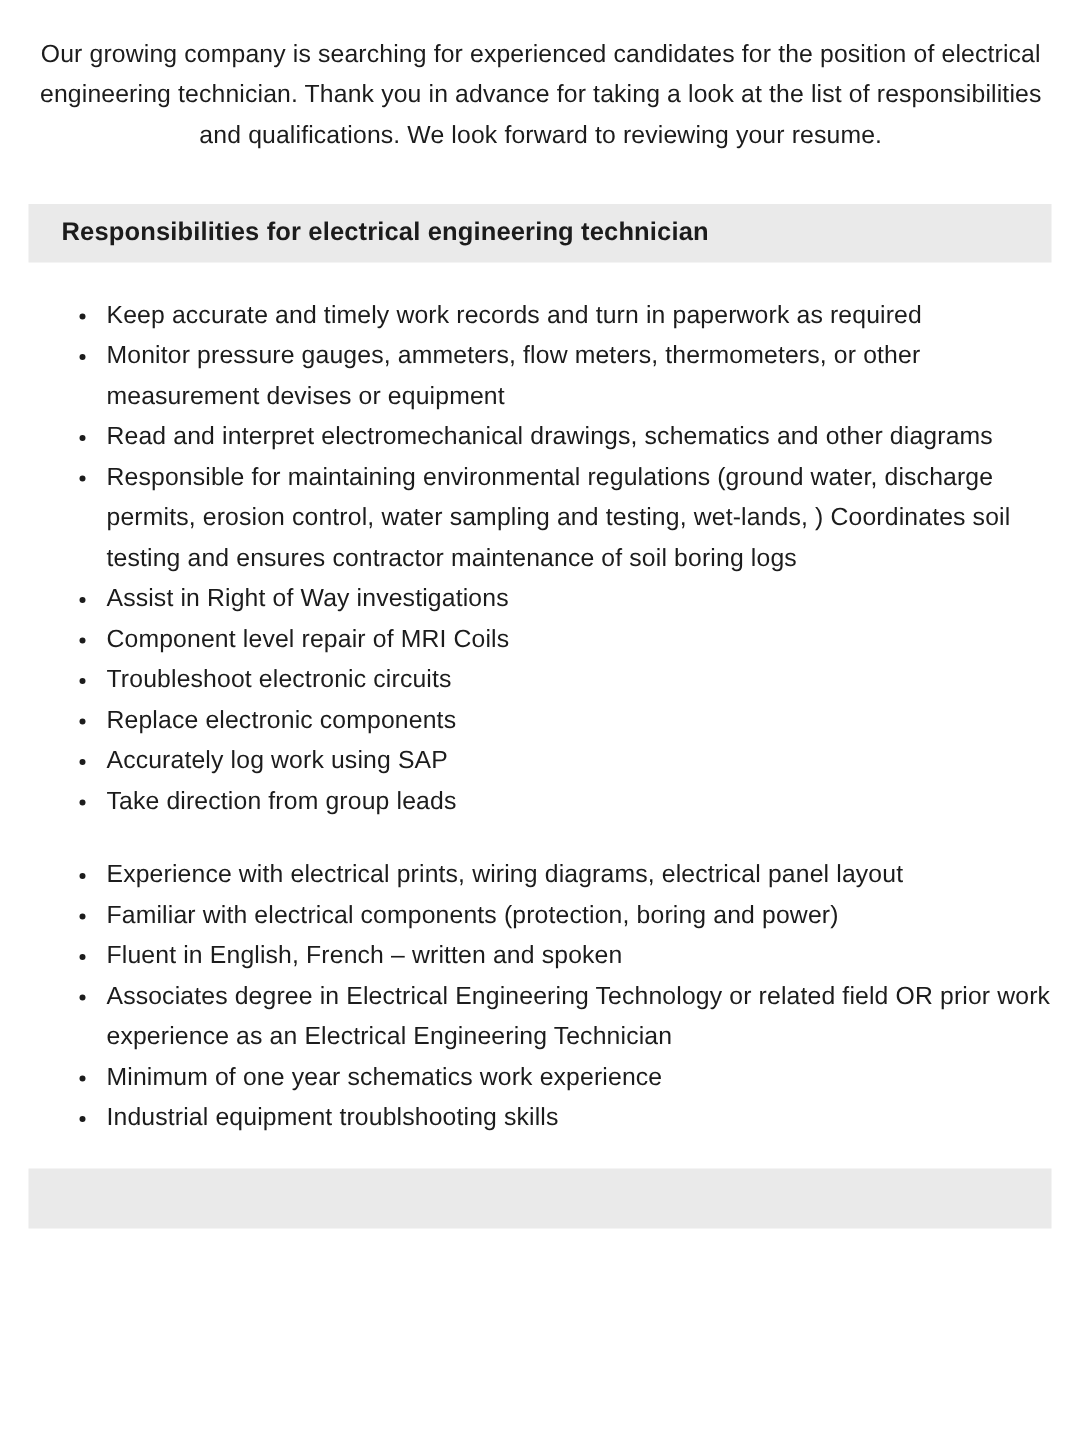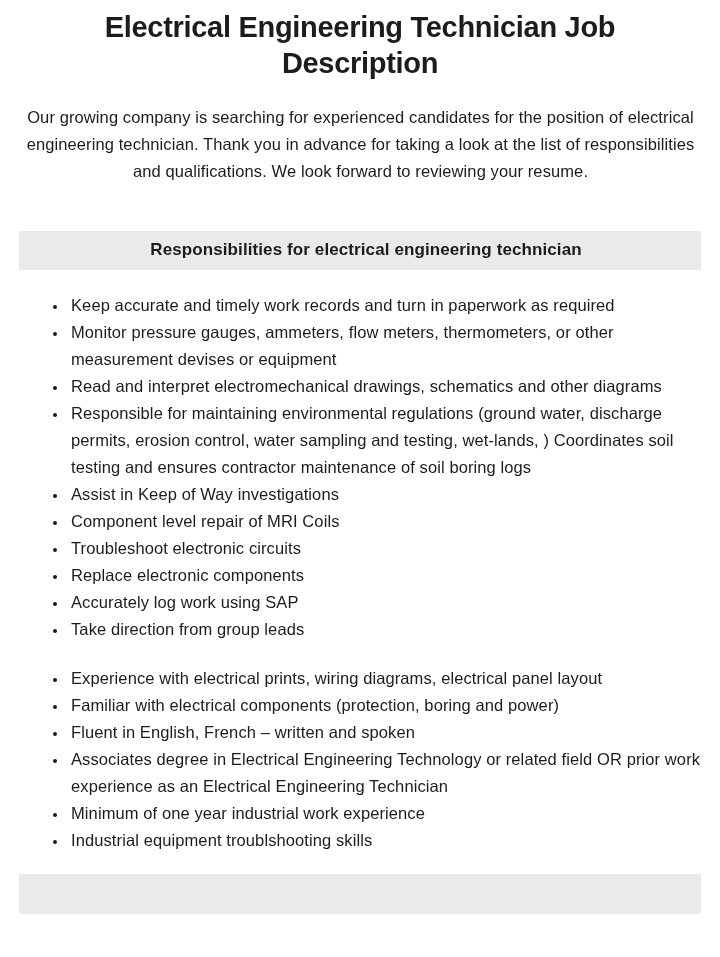--- a/index.html
+++ b/index.html
@@ -36,22 +36,21 @@
   }
   .section-bar {
     background: var(--bar-bg, #eaeaea);
     margin-top: 21px;
     padding: 9px 10px 10px 22px;
     font-size: 17px;
     font-weight: bold;
     letter-spacing: 0.1px;
   }
   .section-bar.first {
-    margin-top: 46px;
-    text-align: center;
+    margin-top: 32px;
   }
   ul.bullet-list {
     margin: 22px 0 0 0;
     padding: 0 0 0 49px;
   }
   ul.bullet-list li {
     font-size: 16.5px;
     line-height: 27px;
     letter-spacing: 0.1px;
     padding-left: 3px;
@@ -63,46 +62,45 @@
     margin-top: 20px;
     height: 40px;
     padding: 0;
   }
 </style>
 </head>
 <body>
 
 <div class="page">
 
-  <h1 class="doc-title">Electrical Engineering Technician Job Description</h1>
 
   <p class="intro">Our growing company is searching for experienced candidates for the position of electrical engineering technician. Thank you in advance for taking a look at the list of responsibilities and qualifications. We look forward to reviewing your resume.</p>
 
   <div class="section-bar first">
     <span>Responsibilities for electrical engineering technician</span>
   </div>
 
   <ul class="bullet-list">
     <li>Keep accurate and timely work records and turn in paperwork as required</li>
     <li>Monitor pressure gauges, ammeters, flow meters, thermometers, or other measurement devises or equipment</li>
     <li>Read and interpret electromechanical drawings, schematics and other diagrams</li>
     <li>Responsible for maintaining environmental regulations (ground water, discharge permits, erosion control, water sampling and testing, wet-lands, ) Coordinates soil testing and ensures contractor maintenance of soil boring logs</li>
-    <li>Assist in Keep of Way investigations</li>
+    <li>Assist in Right of Way investigations</li>
     <li>Component level repair of MRI Coils</li>
     <li>Troubleshoot electronic circuits</li>
     <li>Replace electronic components</li>
     <li>Accurately log work using SAP</li>
     <li>Take direction from group leads</li>
   </ul>
 
 
   <ul class="bullet-list">
     <li>Experience with electrical prints, wiring diagrams, electrical panel layout</li>
     <li>Familiar with electrical components (protection, boring and power)</li>
     <li>Fluent in English, French – written and spoken</li>
     <li>Associates degree in Electrical Engineering Technology or related field OR prior work experience as an Electrical Engineering Technician</li>
-    <li>Minimum of one year industrial work experience</li>
+    <li>Minimum of one year schematics work experience</li>
     <li>Industrial equipment troublshooting skills</li>
   </ul>
 
   <div class="section-bar partial"></div>
 
 </div>
 
 </body></html>

